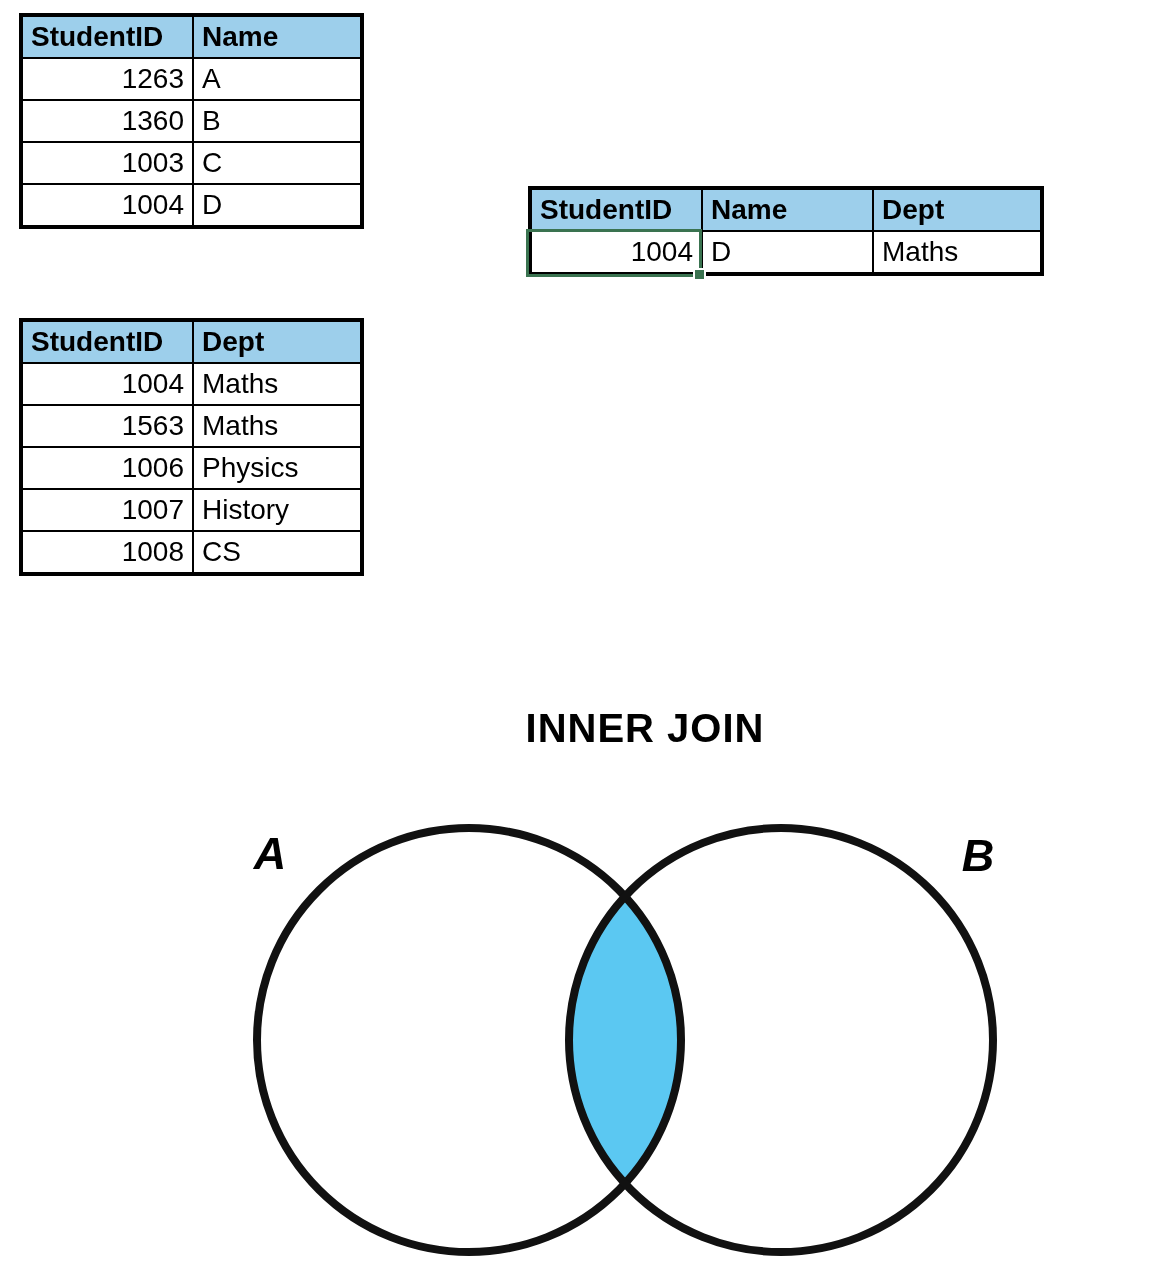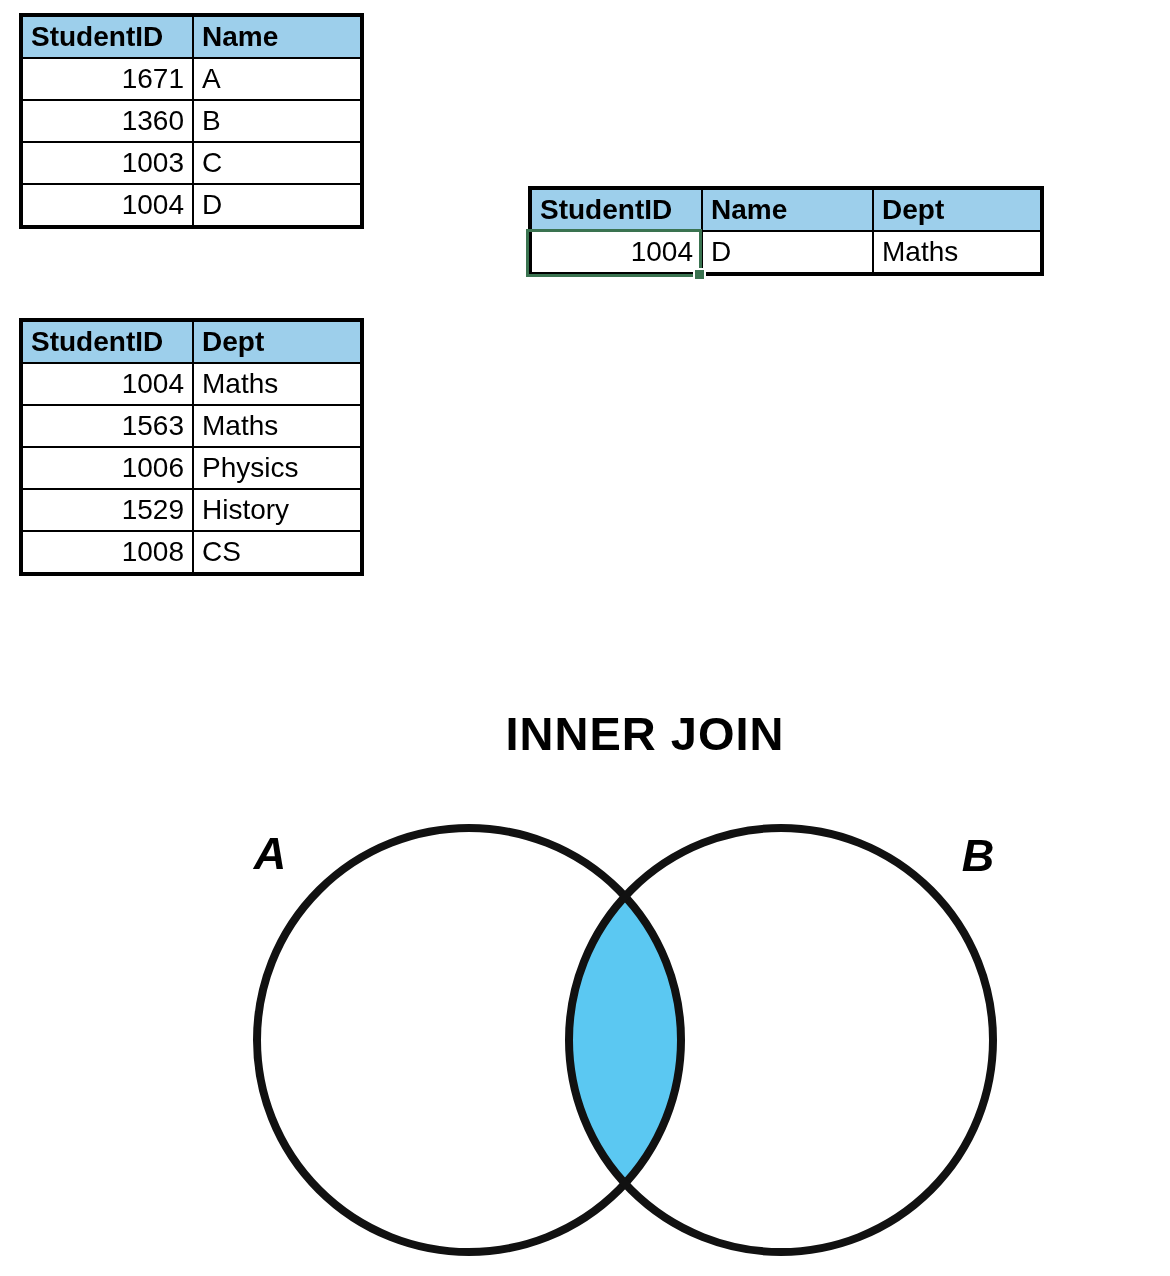--- a/index.html
+++ b/index.html
@@ -65,21 +65,21 @@
     position: absolute;
     left: 0;
     top: 0;
   }
   .venn-title {
     position: absolute;
     left: 345px;
     top: 706px;
     width: 600px;
     text-align: center;
-    font-size: 47px;
+    font-size: 40px;
     font-weight: bold;
     letter-spacing: 1px;
   }
   .venn-label {
     position: absolute;
     width: 64px;
     text-align: center;
     font-size: 45px;
     font-weight: bold;
     font-style: italic;
@@ -98,21 +98,21 @@
         <col style="width:169px">
       </colgroup>
     <thead>
       <tr>
         <th>StudentID</th>
         <th>Name</th>
       </tr>
     </thead>
     <tbody>
       <tr>
-        <td class="num">1671</td>
+        <td class="num">1263</td>
         <td class="txt">A</td>
       </tr>
       <tr>
         <td class="num">1360</td>
         <td class="txt">B</td>
       </tr>
       <tr>
         <td class="num">1003</td>
         <td class="txt">C</td>
       </tr>
@@ -167,21 +167,21 @@
       </tr>
       <tr>
         <td class="num">1563</td>
         <td class="txt">Maths</td>
       </tr>
       <tr>
         <td class="num">1006</td>
         <td class="txt">Physics</td>
       </tr>
       <tr>
-        <td class="num">1529</td>
+        <td class="num">1007</td>
         <td class="txt">History</td>
       </tr>
       <tr>
         <td class="num">1008</td>
         <td class="txt">CS</td>
       </tr>
     </tbody>
   </table>
 
   <div class="venn-title">INNER JOIN</div>

